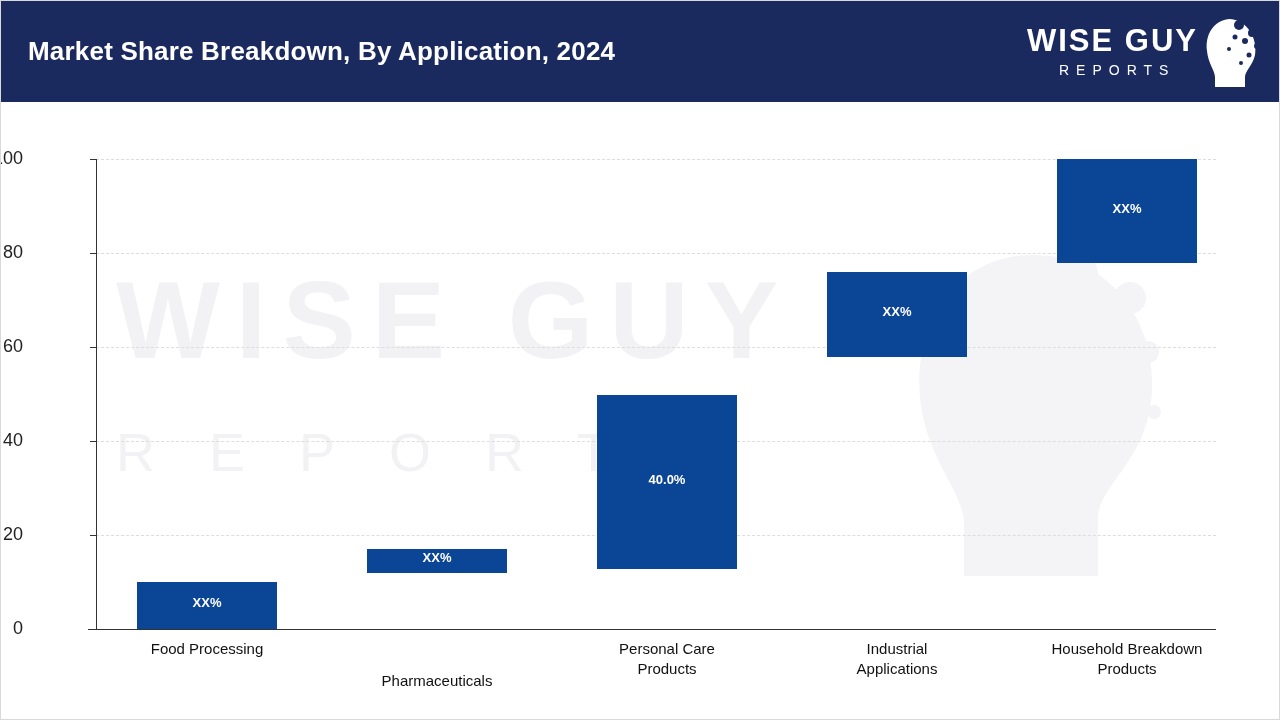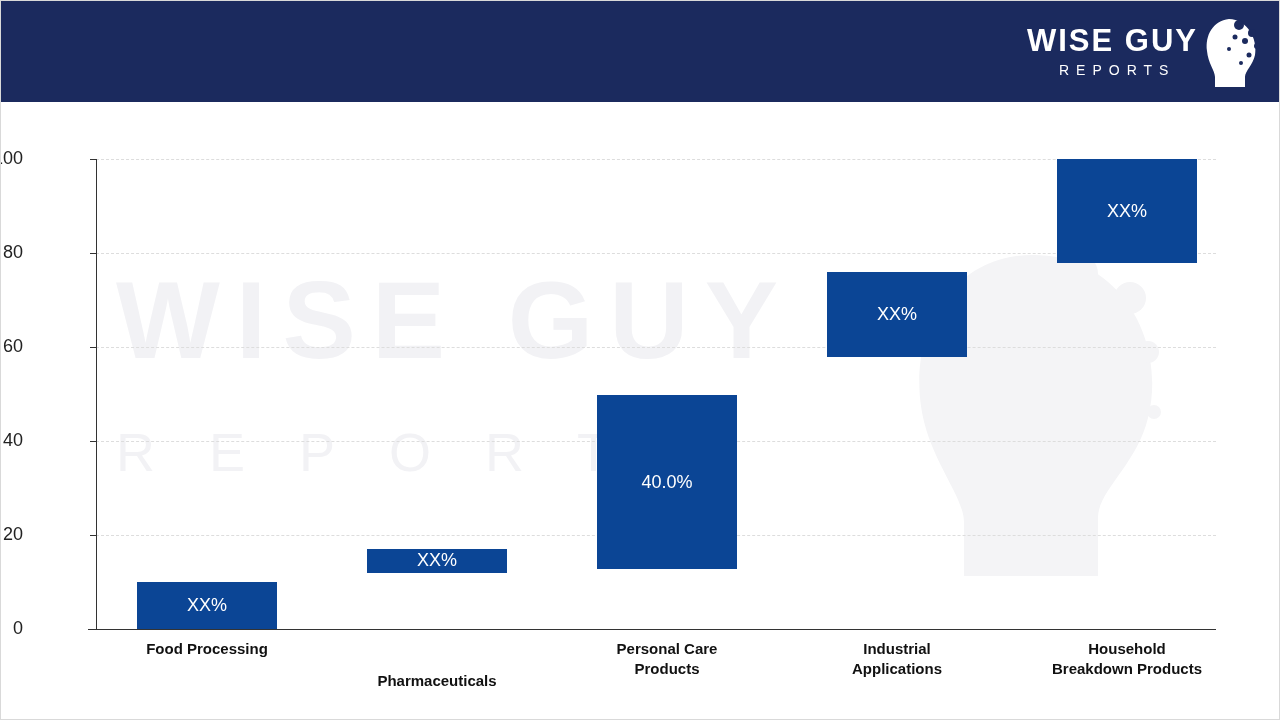--- a/index.html
+++ b/index.html
@@ -161,40 +161,41 @@
   }
   .bar {
     position: absolute;
     background: #0b4595;
   }
   .bar-label {
     position: absolute;
     width: 100%;
     text-align: center;
     color: #ffffff;
-    font-size: 18px;
-    font-weight: normal;
+    font-size: 13px;
+    font-weight: bold;
     white-space: nowrap;
   }
   .cat-label {
     position: absolute;
     top: 508px;
     text-align: center;
     font-size: 15px;
-    font-weight: bold;
+    font-weight: normal;
     color: #111111;
     line-height: 20px;
   }
 </style>
 </head>
 <body>
 
 <div class="page">
 
   <div class="header">
+    <div class="header-title">Market Share Breakdown, By Application, 2024</div>
 
     <div class="brand-logo">
       <div class="brand-wise">WISE GUY</div>
       <div class="brand-reports">REPORTS</div>
       <svg class="brand-head" viewBox="0 0 72 78">
         <path d="M30 6 C14 8 6 22 8 38 C9 50 16 58 16 64 L16 74 L46 74 L46 64 C46 58 54 52 56 42 C59 26 48 6 30 6 Z" fill="#ffffff"></path>
         <circle cx="40" cy="12" r="5" fill="#1b2a5e"></circle>
         <circle cx="53" cy="20" r="4" fill="#1b2a5e"></circle>
         <circle cx="46" cy="28" r="3" fill="#1b2a5e"></circle>
         <circle cx="58" cy="33" r="3" fill="#1b2a5e"></circle>

